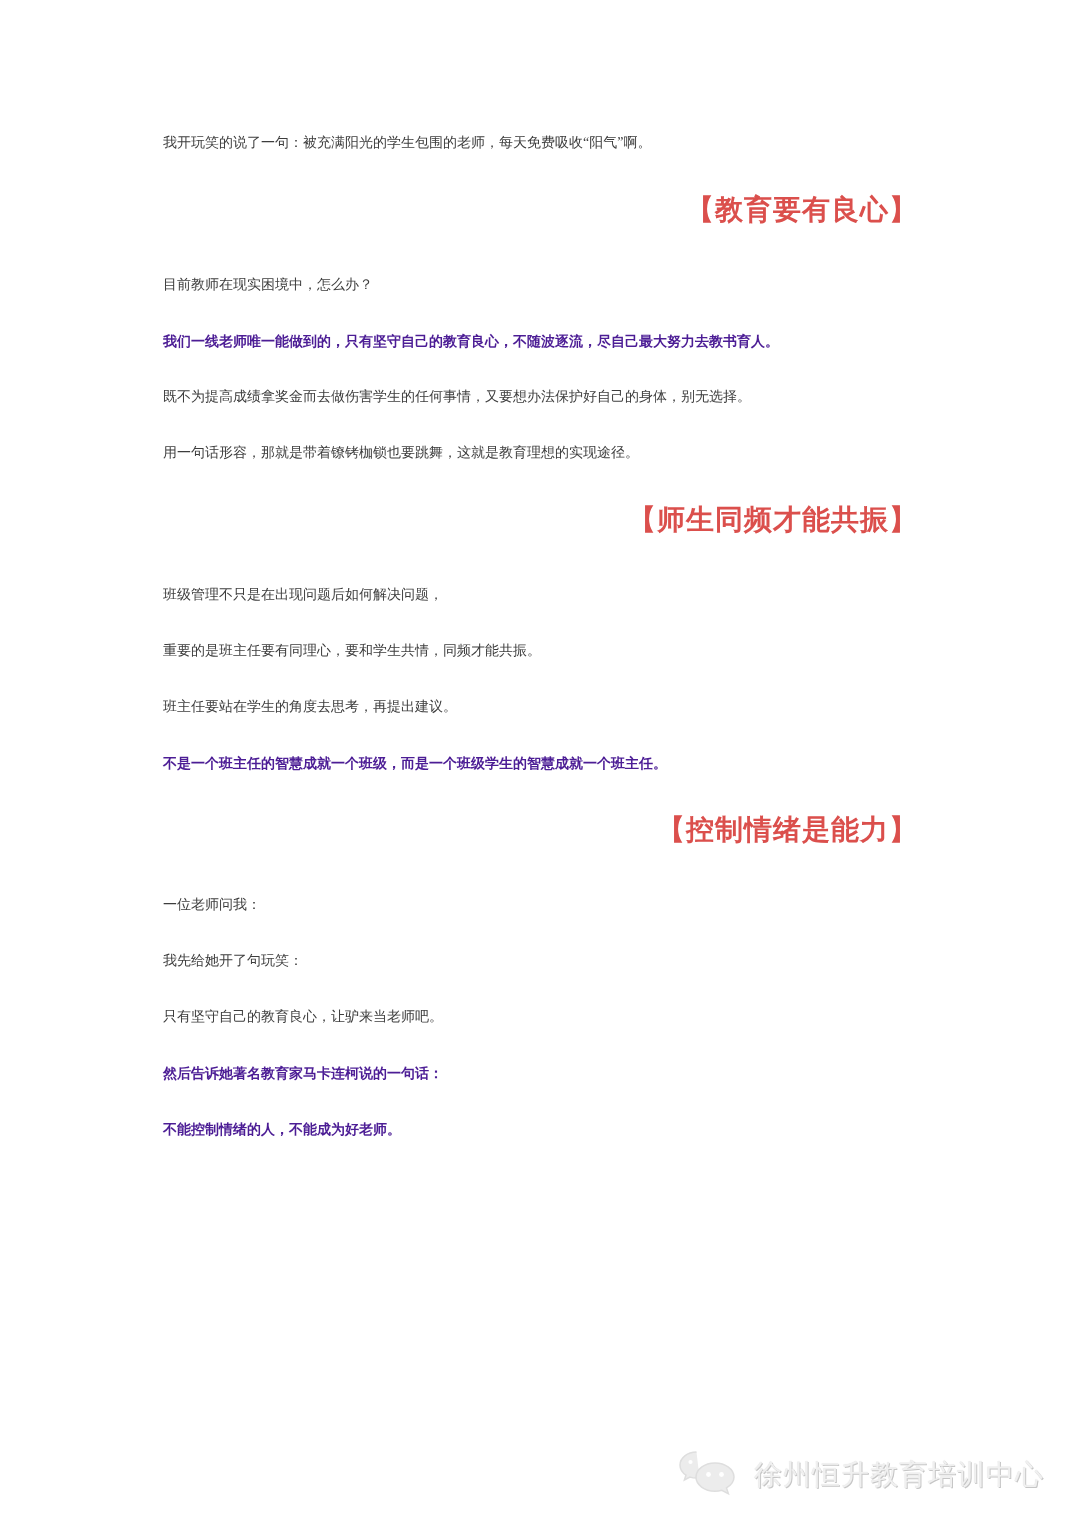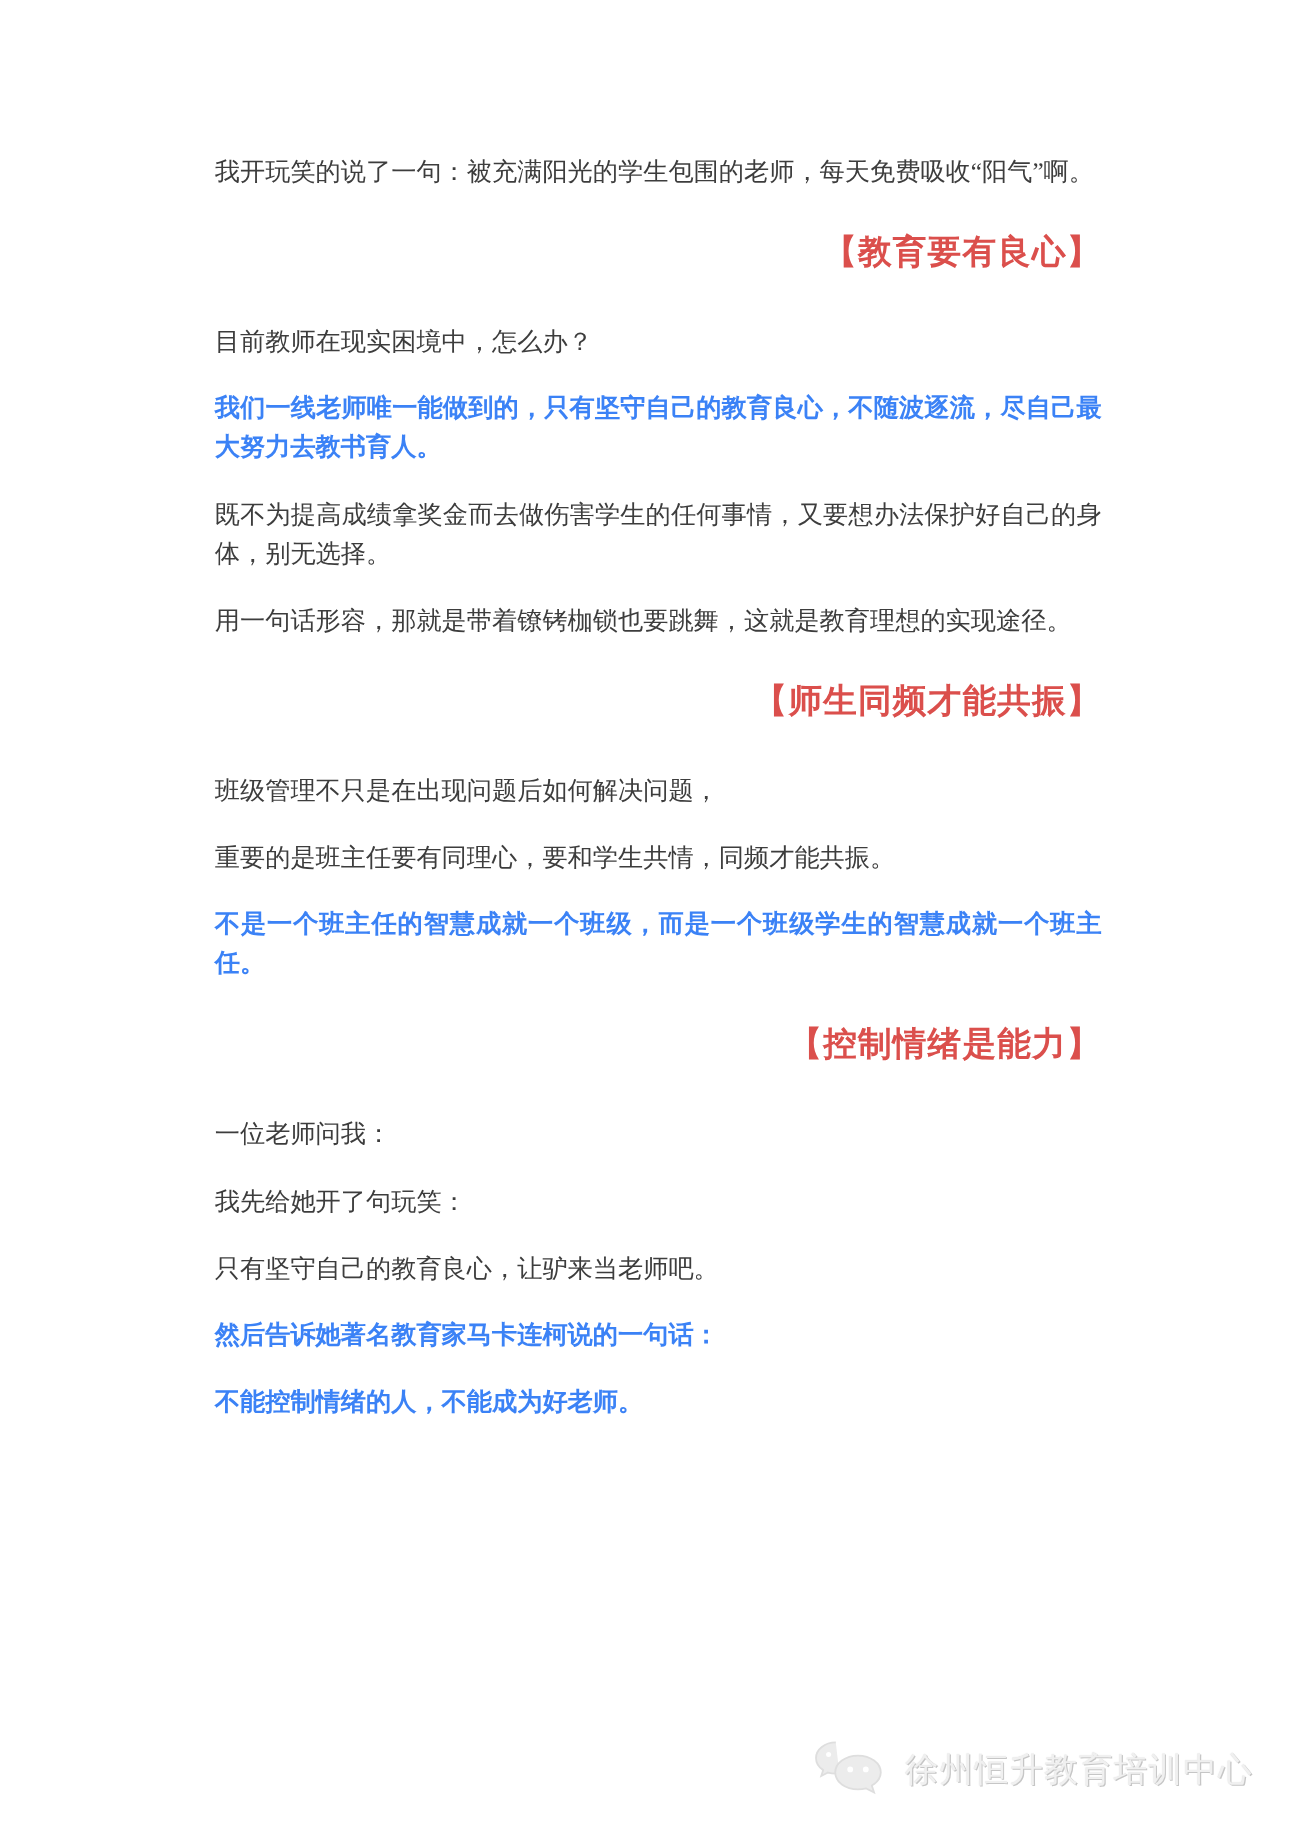--- a/index.html
+++ b/index.html
@@ -18,31 +18,31 @@
   }
   .content {
     position: absolute;
     top: 0;
     left: 0;
     width: 1080px;
     padding: 127px 162px 0 163px;
     box-sizing: border-box;
   }
   .para {
-    margin: 0 0 24px 16px;
-    font-size: 21px;
+    margin: 0 0 24px 0;
+    font-size: 14px;
     line-height: 32px;
     color: #3d3d3d;
     text-align: justify;
     font-family: "Liberation Serif", serif;
   }
   .para.strong {
     font-family: "Liberation Sans", sans-serif;
     font-weight: bold;
-    color: #3b82f6;
+    color: #4c1d95;
   }
   .heading {
     margin: 34px 0 42px 0;
     font-family: "Liberation Sans", sans-serif;
     font-weight: bold;
     font-size: 28px;
     line-height: 34px;
     color: #db4f4c;
     text-align: right;
     letter-spacing: 1px;
@@ -72,20 +72,21 @@
   <div class="content">
     <p class="para">我开玩笑的说了一句：被充满阳光的学生包围的老师，每天免费吸收“阳气”啊。</p>
     <h2 class="heading">【教育要有良心】</h2>
     <p class="para">目前教师在现实困境中，怎么办？</p>
     <p class="para strong">我们一线老师唯一能做到的，只有坚守自己的教育良心，不随波逐流，尽自己最大努力去教书育人。</p>
     <p class="para">既不为提高成绩拿奖金而去做伤害学生的任何事情，又要想办法保护好自己的身体，别无选择。</p>
     <p class="para">用一句话形容，那就是带着镣铐枷锁也要跳舞，这就是教育理想的实现途径。</p>
     <h2 class="heading">【师生同频才能共振】</h2>
     <p class="para">班级管理不只是在出现问题后如何解决问题，</p>
     <p class="para">重要的是班主任要有同理心，要和学生共情，同频才能共振。</p>
+    <p class="para">班主任要站在学生的角度去思考，再提出建议。</p>
     <p class="para strong">不是一个班主任的智慧成就一个班级，而是一个班级学生的智慧成就一个班主任。</p>
     <h2 class="heading">【控制情绪是能力】</h2>
     <p class="para">一位老师问我：</p>
     <p class="para">我先给她开了句玩笑：</p>
     <p class="para">只有坚守自己的教育良心，让驴来当老师吧。</p>
     <p class="para strong">然后告诉她著名教育家马卡连柯说的一句话：</p>
     <p class="para strong">不能控制情绪的人，不能成为好老师。</p>
   </div>
 
   <div class="watermark">

